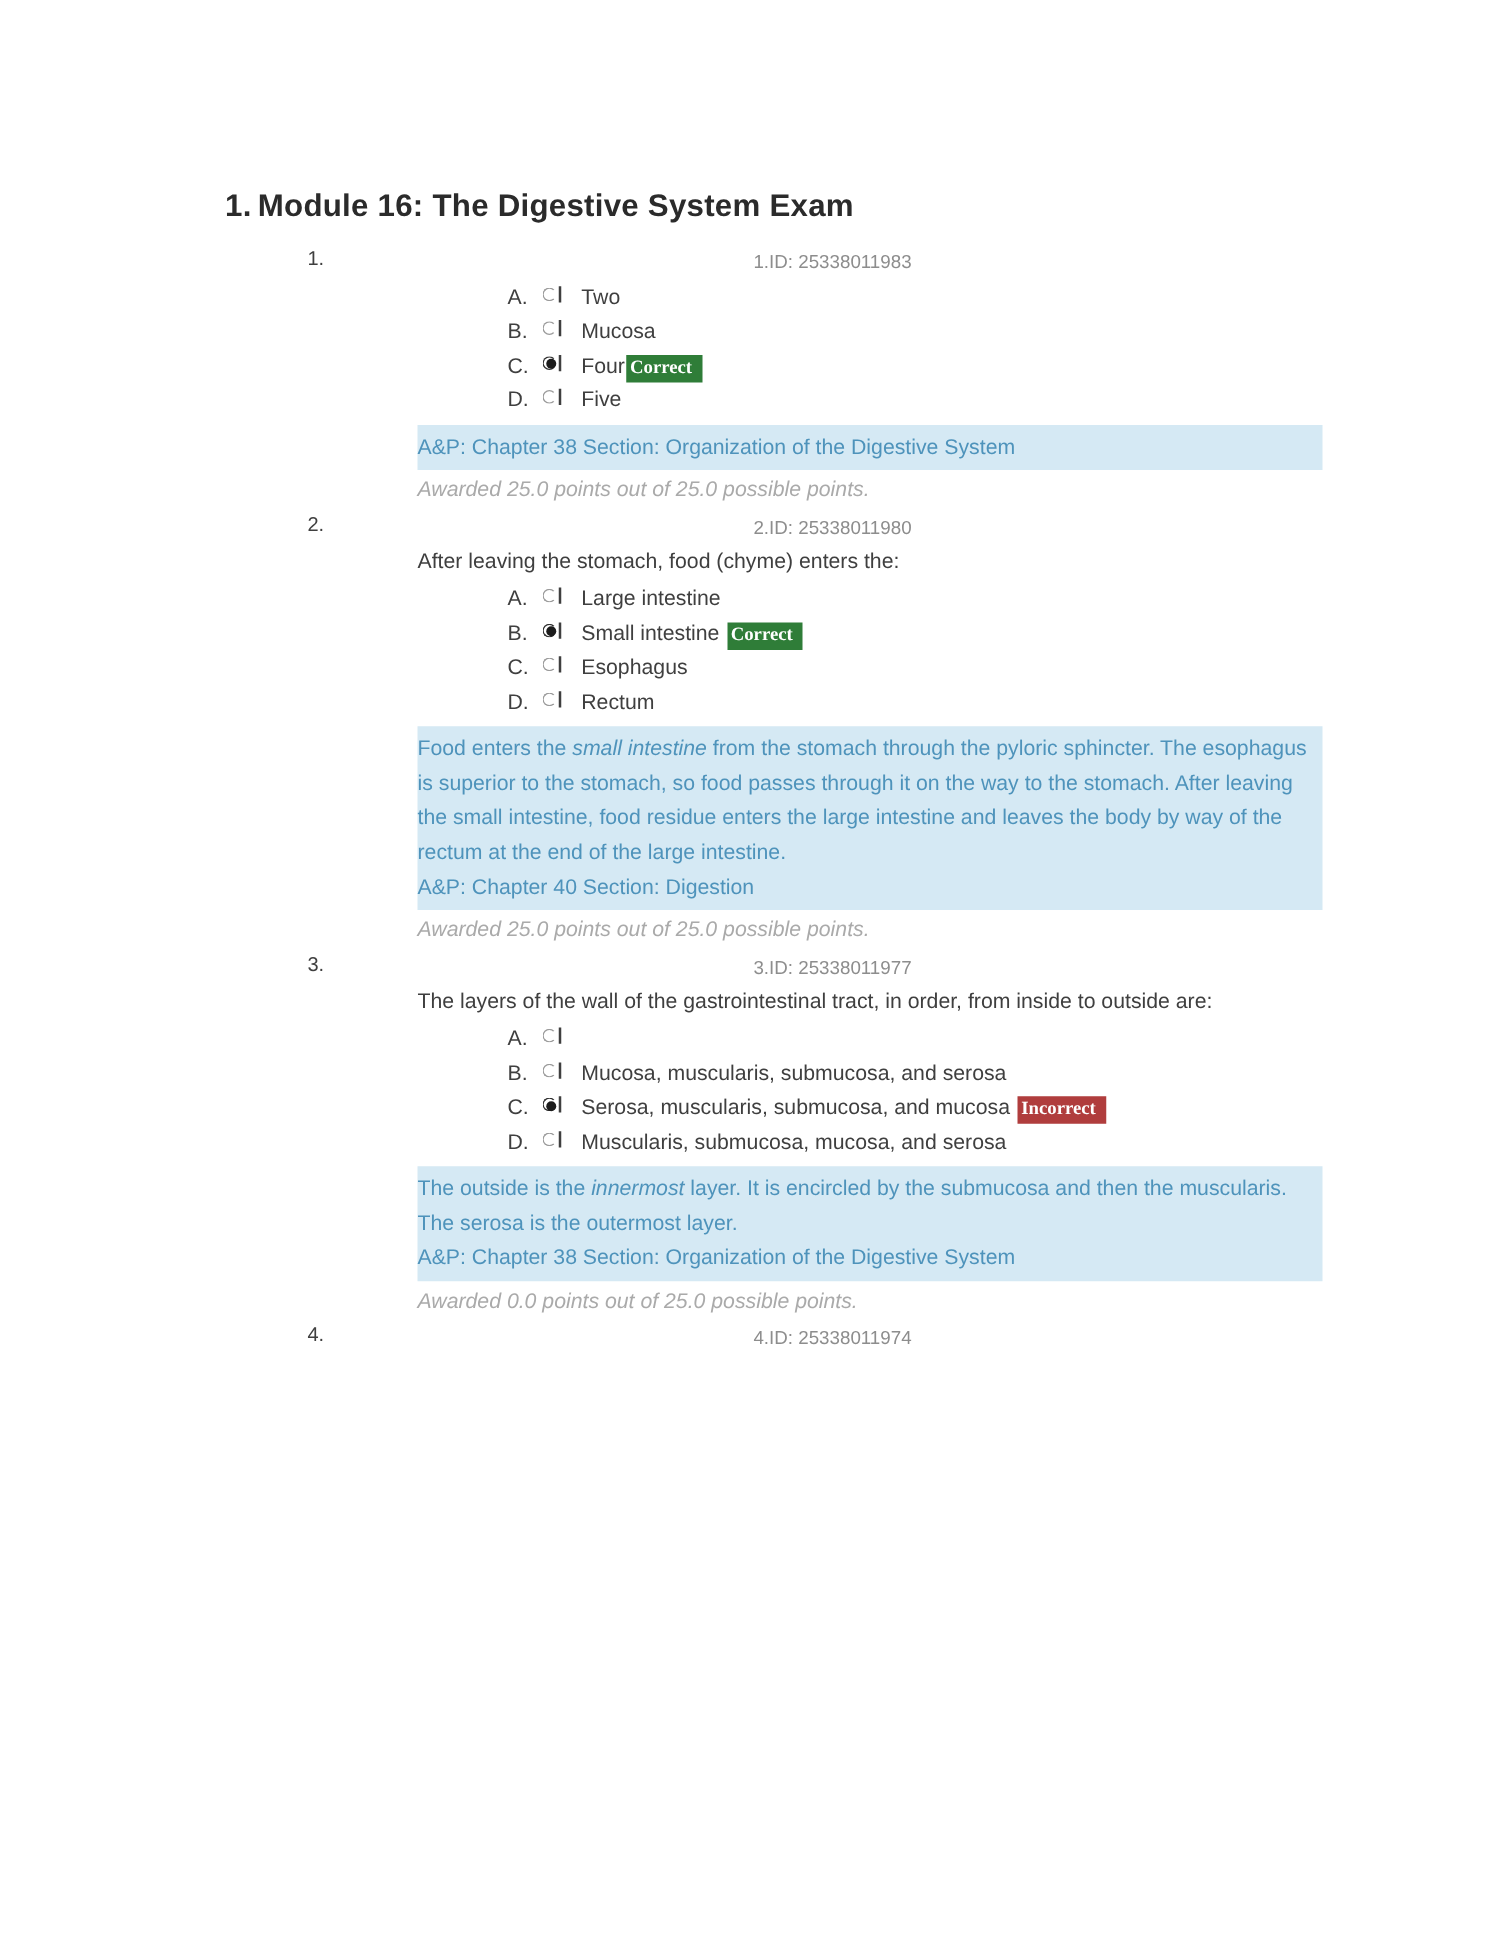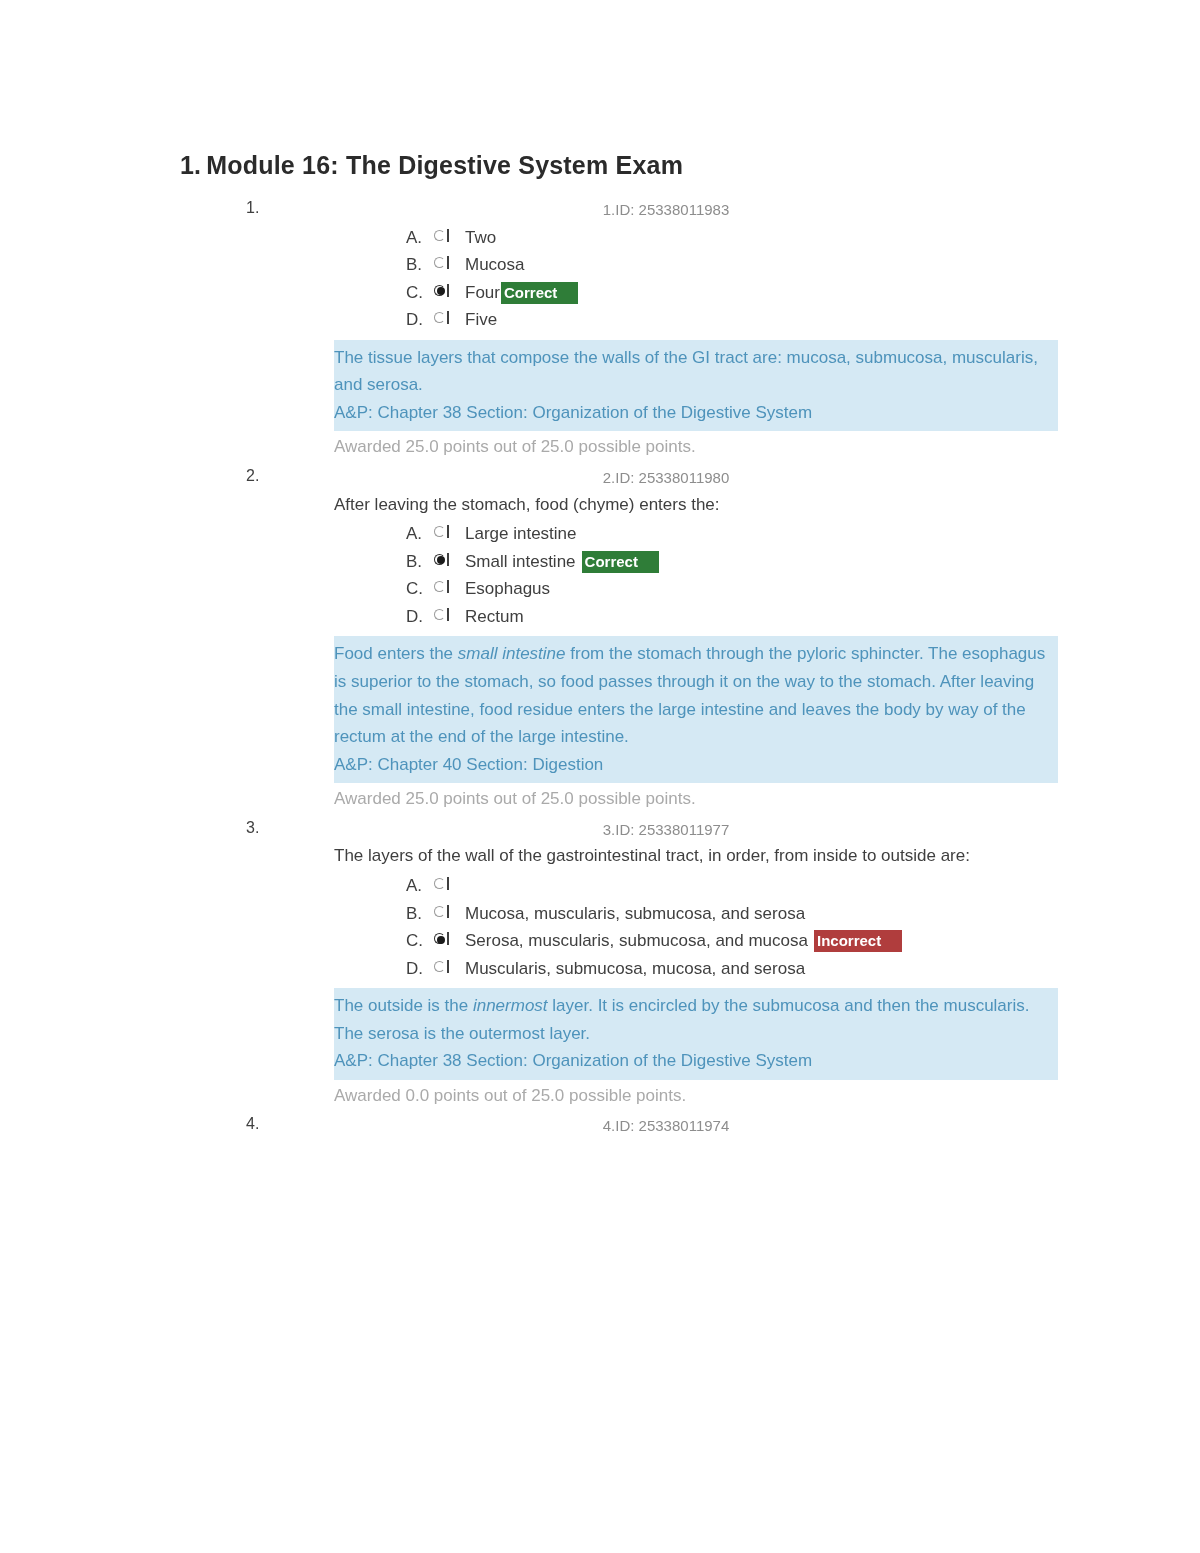--- a/index.html
+++ b/index.html
@@ -145,24 +145,25 @@
   .opt-text {
     white-space: nowrap;
   }
 
   .badge {
     display: inline-block;
     color: #ffffff;
     font-size: 15px;
     font-weight: bold;
     line-height: 1.28;
-    padding: 1px 21px 2px 3px;
+    padding: 1px 8px 2px 3px;
     margin-left: 6px;
     vertical-align: baseline;
     white-space: nowrap;
+    font-family: Liberation Serif, serif;
   }
   .badge.tight { margin-left: 1px; }
   .badge.green  { background: #2f7d38; }
   .badge.blue   { background: #3d82ab; }
   .badge.red    { background: #b03d3d; }
 
   
   .explanation {
     background: #d5e9f4;
     color: #4e93bb;
@@ -177,20 +178,21 @@
   }
   .explanation em {
     font-style: italic;
   }
 
   .awarded {
     font-size: 17px;
     color: #aaaaaa;
     line-height: 1.62;
     margin: 2px 0 0 0;
+    font-style: italic;
   }
 
   
   .question.last .q-idline {
     margin-bottom: 0;
   }
 </style>
 </head>
 <body>
 
@@ -238,21 +240,20 @@
             <span class="opt-letter">D.</span>
             <span class="radio">
                 <span class="ring"></span>
                 <span class="bar"></span>
               </span>
             <span class="opt-text">Five</span>
           </li>
         </ul>
 
         <div class="explanation">
-          <p>The tissue layers that compose the walls of the GI tract are: mucosa, submucosa, muscularis, and serosa.</p>
           <p>A&amp;P: Chapter 38 Section: Organization of the Digestive System</p>
         </div>
         <p class="awarded">Awarded 25.0 points out of 25.0 possible points.</p>
       </div>
     </li>
 
     <li class="question">
       <span class="q-marker">2.</span>
       <p class="q-idline">2.ID: 25338011980</p>
 

